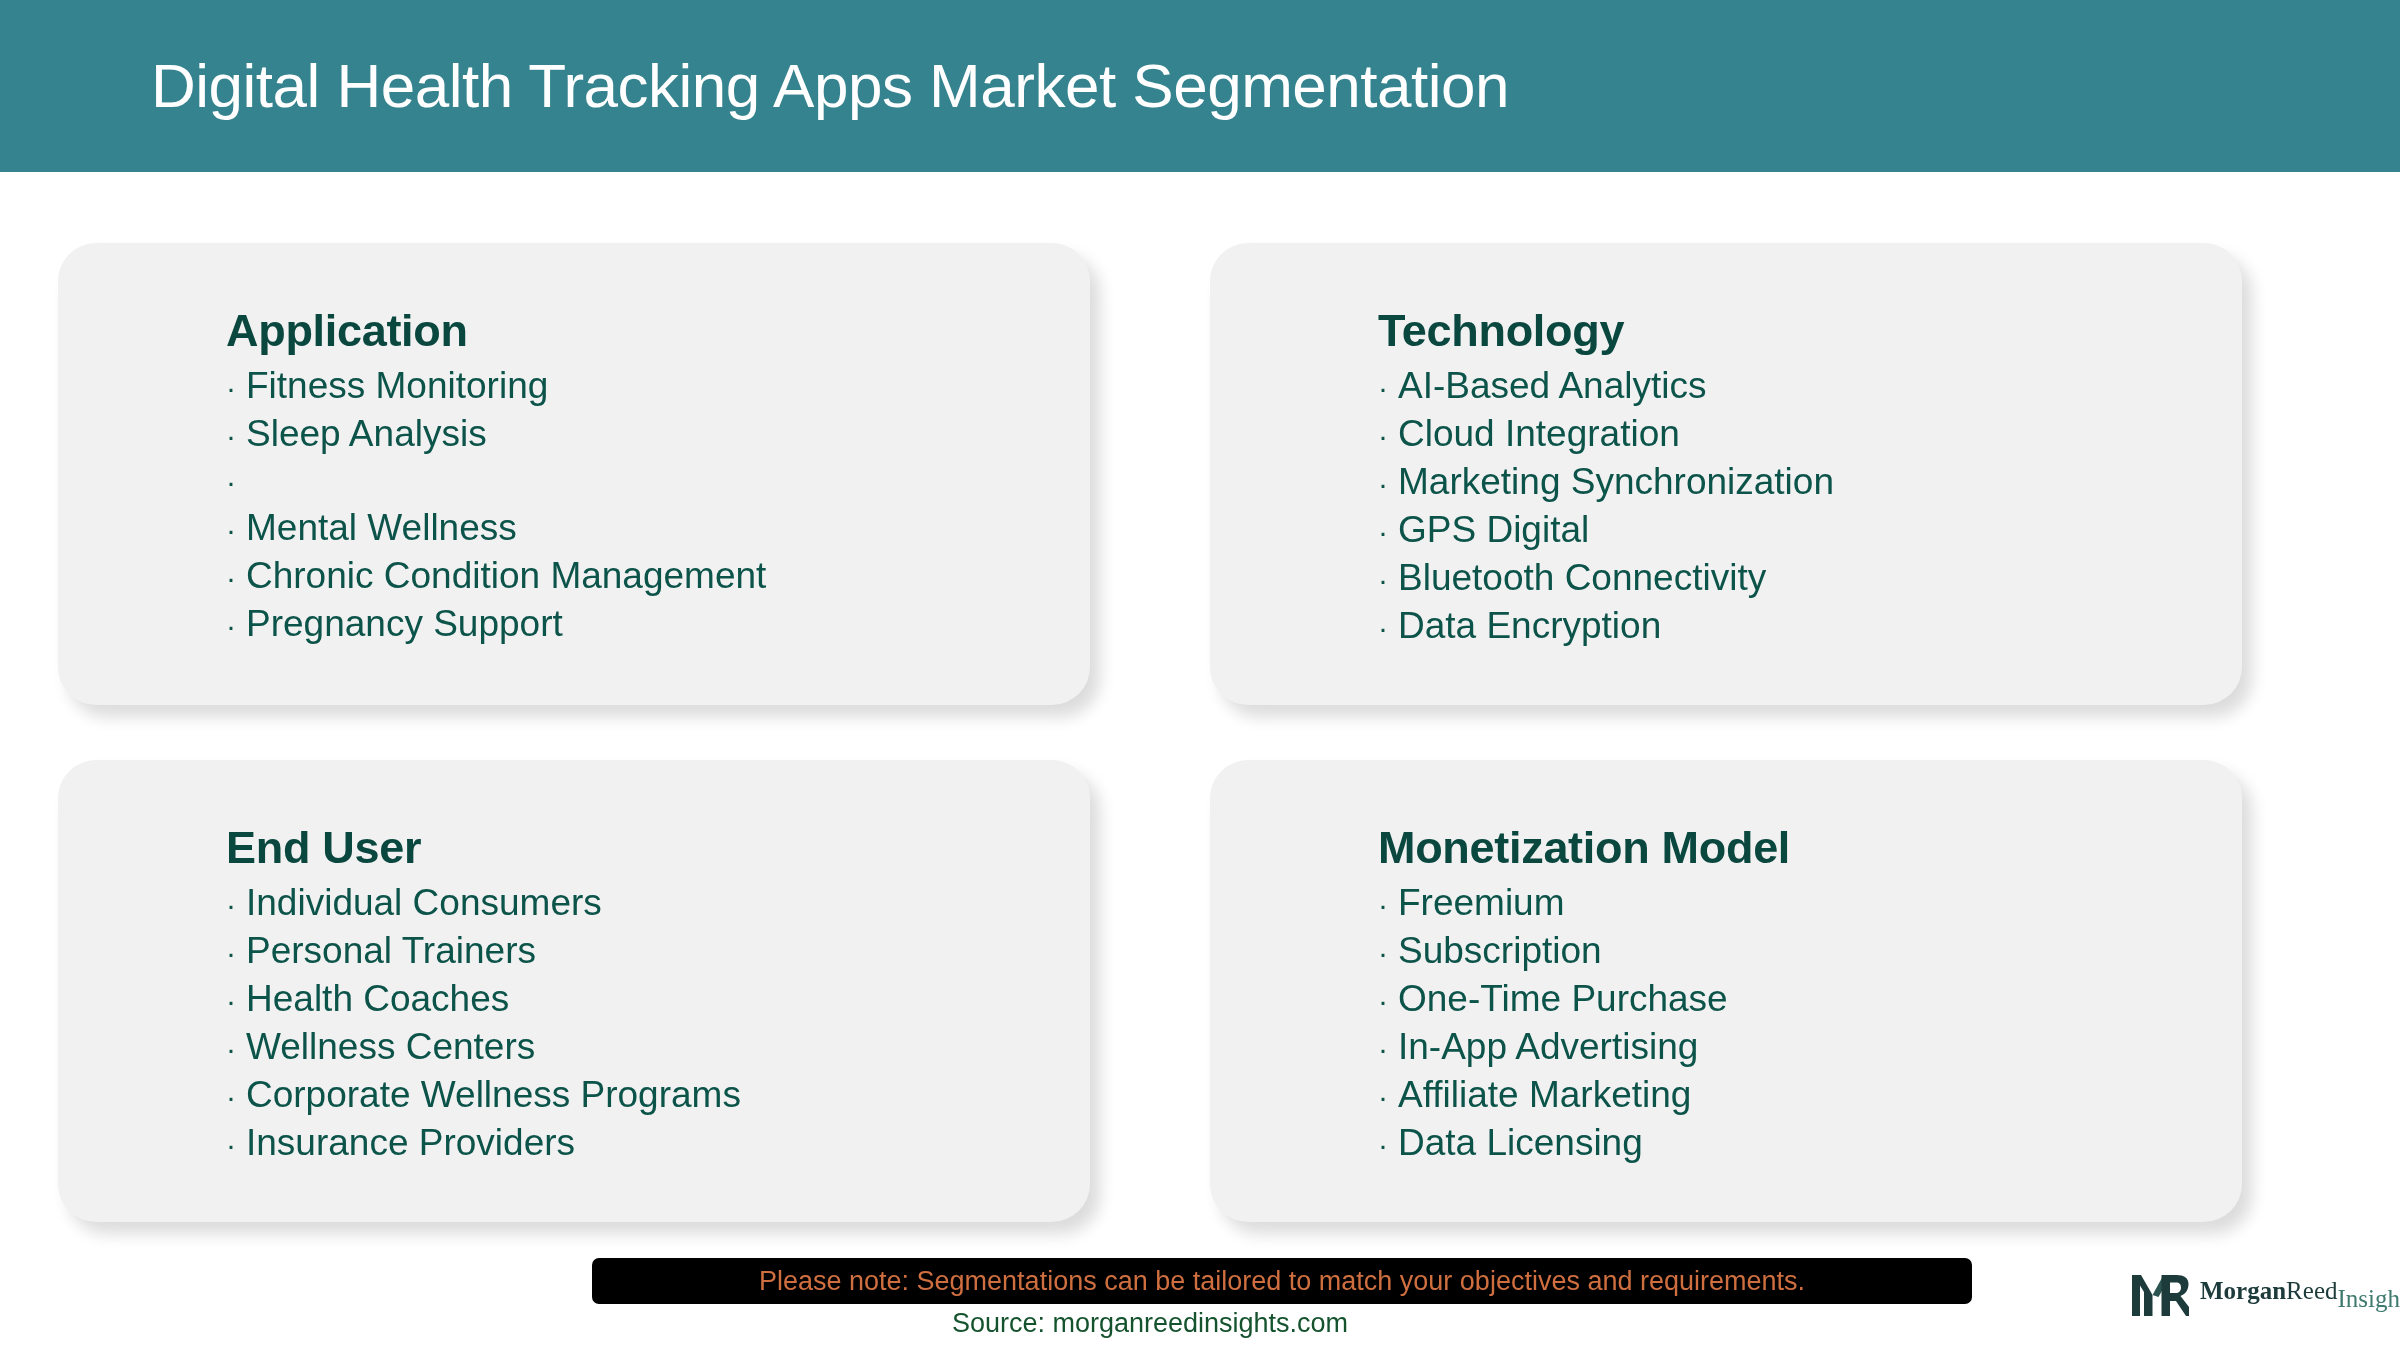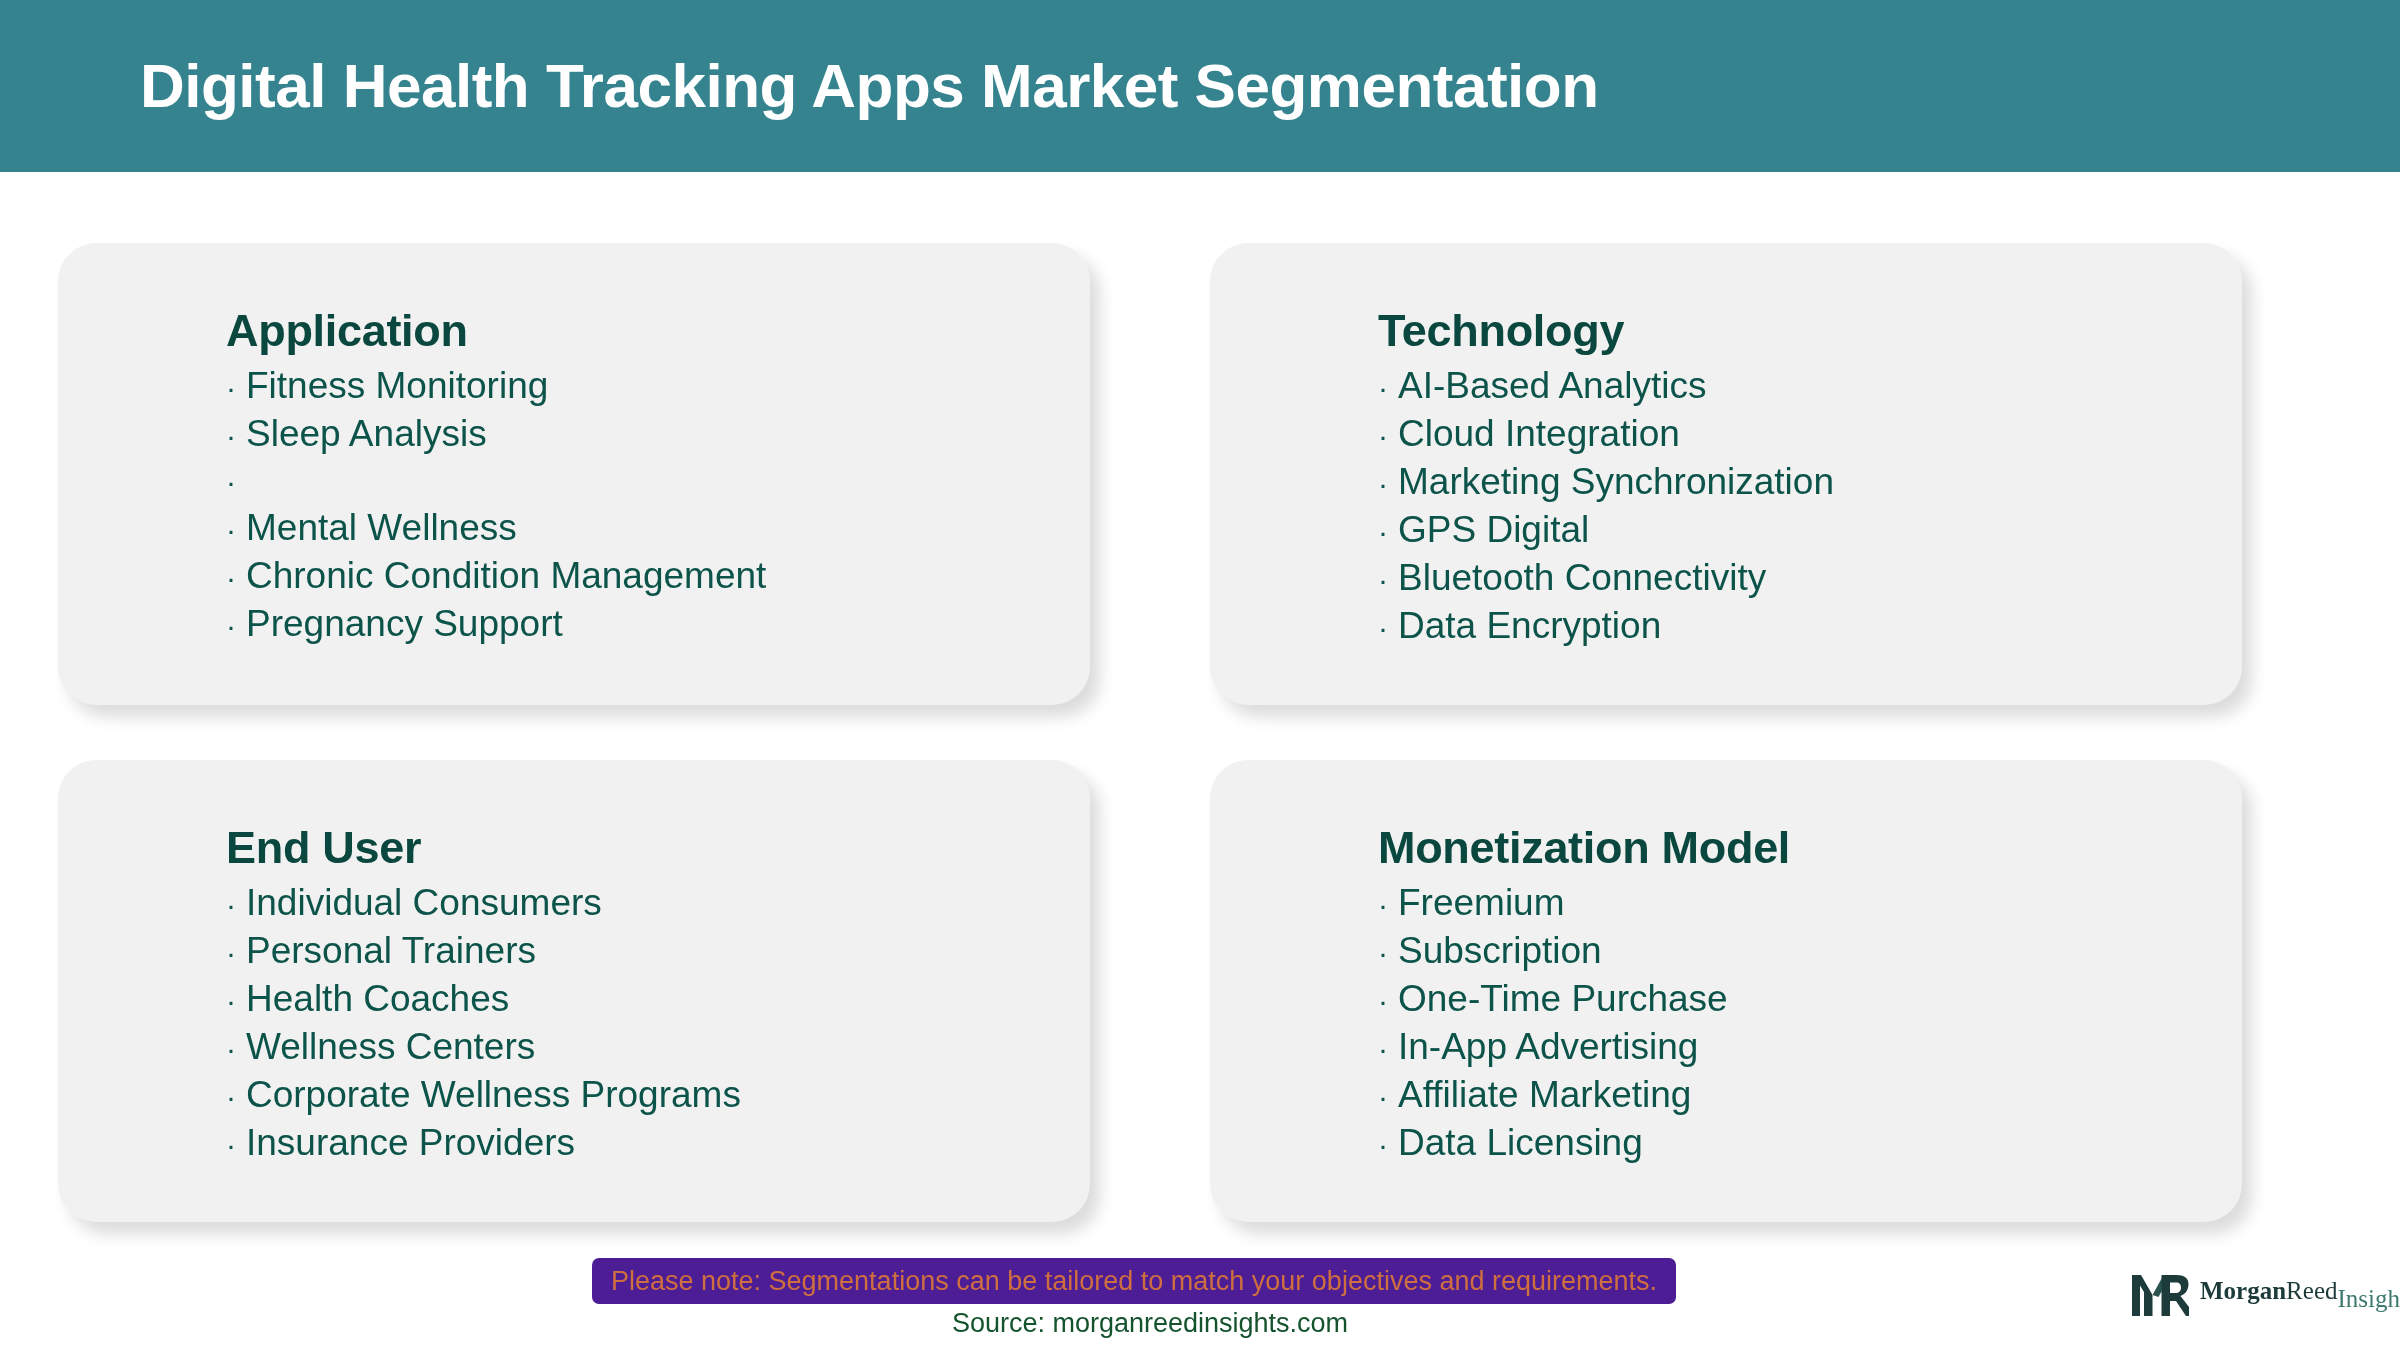--- a/index.html
+++ b/index.html
@@ -25,26 +25,26 @@
     position: absolute;
     left: 0;
     top: 0;
     width: 2400px;
     height: 172px;
     background: #35838e;
     display: flex;
     align-items: center;
   }
   #header-title {
-    margin: 5px;
+    margin: 16px;
     padding-left: 135px;
     color: #ffffff;
     font-family: "Liberation Sans", sans-serif;
     font-size: 62px;
-    font-weight: bold;
+    font-weight: normal;
     letter-spacing: -0.5px;
     line-height: 1.1;
   }
 
   
   #card-grid {
     position: absolute;
     left: 58px;
     top: 243px;
     width: 2184px;
@@ -96,23 +96,23 @@
   }
   .seg-item-label {
     flex: 0 1 auto;
   }
 
   
   #footer-note {
     position: absolute;
     left: 592px;
     top: 1258px;
-    width: 1084px;
+    width: 1380px;
     height: 46px;
-    background: #4c1d95;
+    background: #000000;
     border-radius: 7px;
     display: flex;
     align-items: center;
     justify-content: center;
     box-sizing: border-box;
   }
   #footer-note-text {
     color: #cf6f3f;
     font-family: "Liberation Sans", sans-serif;
     font-size: 27px;

